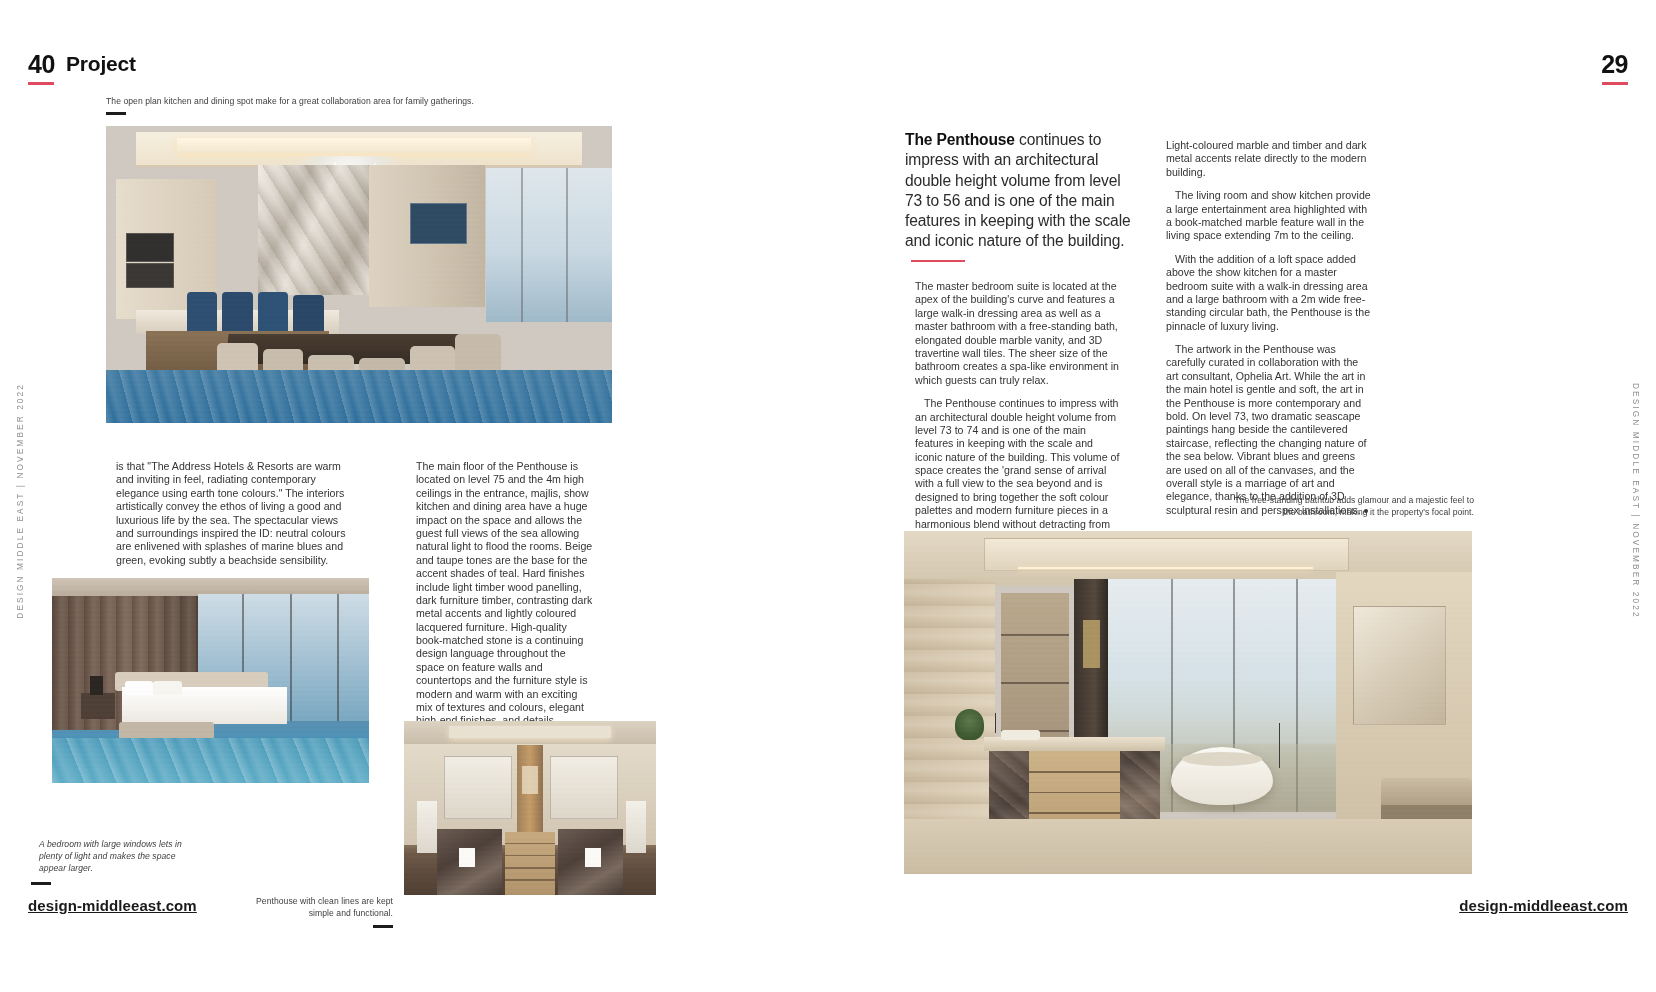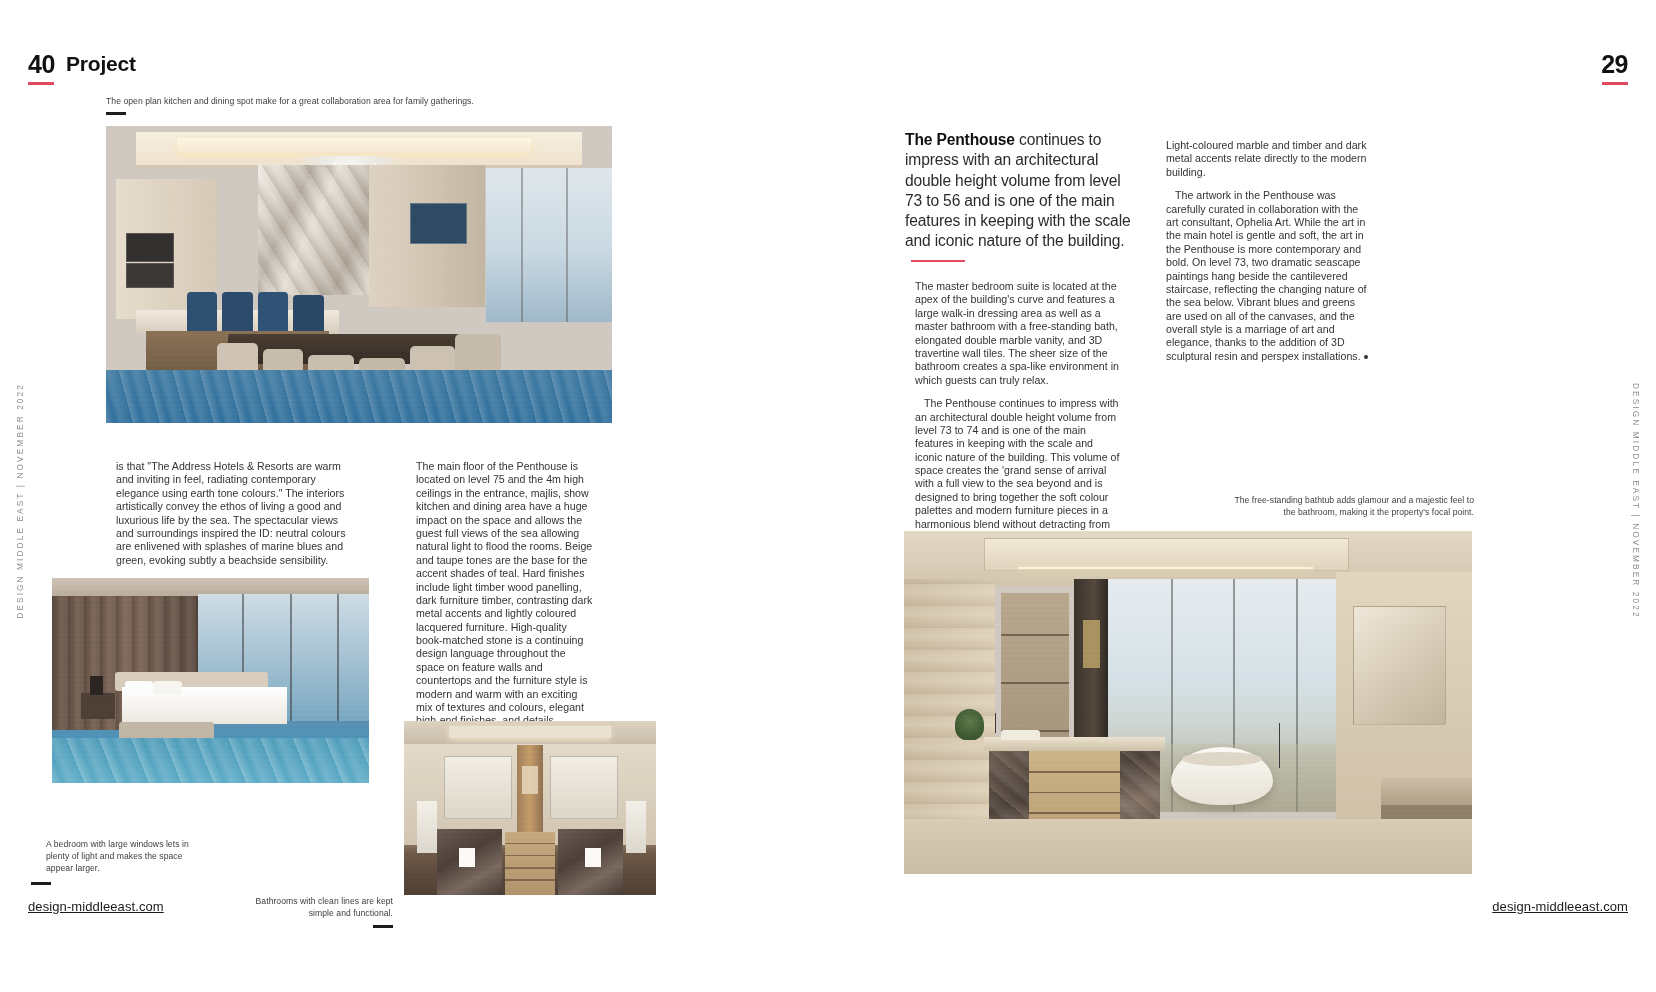--- a/index.html
+++ b/index.html
@@ -75,22 +75,22 @@
     right: 15px;
     top: 383px;
     transform-origin: right top;
     transform: rotate(90deg) translateX(100%);
   }
 
   
   .footer-url {
     position: absolute;
     bottom: 78px;
-    font-size: 13px;
-    font-weight: normal;
+    font-size: 15px;
+    font-weight: bold;
     color: #1a1a1a;
     letter-spacing: 0.1px;
   }
   .footer-left  { left: 28px; }
   .footer-right { right: 28px; }
 
   
   .caption {
     position: absolute;
     font-size: 8.6px;
@@ -302,21 +302,21 @@
 
         <div class="kx" style="left:9%; top:56%; width:11%; height:13%; background:#4e4037;"></div>
         <div class="kx" style="left:12%; top:48%; width:4%; height:9%; background:#2c2622;"></div>
 
         <div class="kx" style="left:0%; top:78%; width:100%; height:22%; background:linear-gradient(to bottom,#4e9cba,#5cabc6);"></div>
         <div class="kx" style="left:0%; top:78%; width:100%; height:22%; background:repeating-linear-gradient(68deg, rgba(255,255,255,0.26) 0px, rgba(255,255,255,0) 10px, rgba(255,255,255,0.15) 17px, rgba(255,255,255,0) 30px);"></div>
         <div class="grain"></div>
       </div>
     </div>
 
-    <div class="caption" style="left:46px; top:838px; width:160px;">A bedroom with large windows lets in plenty of light and makes the space appear larger.</div>
+    <div class="caption" style="left:39px; top:838px; width:160px;font-style:italic;">A bedroom with large windows lets in plenty of light and makes the space appear larger.</div>
     <div class="caption-rule" style="left:31px; top:882px;"></div>
 
     <div class="photo ph-bath-small" style="left:404px; top:721px; width:252px; height:174px;">
       <div class="ph-inner">
 
         <div class="kx" style="left:0%; top:0%; width:100%; height:14%; background:linear-gradient(to bottom,#ddd3c2,#c8bca9);"></div>
         <div class="kx" style="left:18%; top:3%; width:64%; height:7%; background:#e9e1d2; box-shadow:0 2px 6px rgba(255,240,210,0.7);"></div>
 
         <div class="kx" style="left:0%; top:13%; width:100%; height:58%; background:linear-gradient(to bottom,#e3dac9,#d2c6b2);"></div>
 
@@ -337,21 +337,21 @@
 
         <div class="kx" style="left:5%; top:46%; width:8%; height:30%; background:linear-gradient(to bottom,#f3f0e9,#ddd8cd);"></div>
         <div class="kx" style="left:88%; top:46%; width:8%; height:30%; background:linear-gradient(to bottom,#f3f0e9,#ddd8cd);"></div>
 
         <div class="kx" style="left:22%; top:73%; width:6%; height:11%; background:#fbfaf6;"></div>
         <div class="kx" style="left:72%; top:73%; width:6%; height:11%; background:#fbfaf6;"></div>
         <div class="grain"></div>
       </div>
     </div>
 
-    <div class="caption" style="left:252px; top:895px; width:141px; text-align:right;">Bathrooms with clean lines are kept simple and functional.</div>
+    <div class="caption" style="left:252px; top:895px; width:141px; text-align:right;">Penthouse with clean lines are kept simple and functional.</div>
     <div class="caption-rule" style="left:373px; top:925px;"></div>
 
     <a class="footer-url footer-left" href="#">design-middleeast.com</a>
   </div>
 
   <div class="page page-right">
 
     <div class="folio folio-right">29</div>
     <div class="folio-rule folio-rule-right"></div>
 
@@ -361,20 +361,22 @@
       <b>The Penthouse</b><span> continues to impress with an architectural double height volume from level 73 to 56 and is one of the main features in keeping with the scale and iconic nature of the building.</span><span class="lead-rule"></span>
     </div>
 
     <div class="body-col" style="left:77px; top:270px; width:226px;">
       <p>The master bedroom suite is located at the apex of the building's curve and features a large walk-in dressing area as well as a master bathroom with a free-standing bath, elongated double marble vanity, and 3D travertine wall tiles. The sheer size of the bathroom creates a spa-like environment in which guests can truly relax.</p>
       <p>The Penthouse continues to impress with an architectural double height volume from level 73 to 74 and is one of the main features in keeping with the scale and iconic nature of the building.  This volume of space creates the 'grand sense of arrival with a full view to the sea beyond and is designed to bring together the soft colour palettes and modern furniture pieces in a harmonious blend without detracting from the view.</p>
     </div>
 
     <div class="body-col" style="left:328px; top:129px; width:225px;">
       <p>Light-coloured marble and timber and dark metal accents relate directly to the modern building.</p>
+      <p>The living room and show kitchen provide a large entertainment area highlighted with a book-matched marble feature wall in the living space extending 7m to the ceiling.</p>
+      <p>With the addition of a loft space added above the show kitchen for a master bedroom suite with a walk-in dressing area and a large bathroom with a 2m wide free-standing circular bath, the Penthouse is the pinnacle of luxury living.</p>
       <p><span>The artwork in the Penthouse was carefully curated in collaboration with the art consultant, Ophelia Art. While the art in the main hotel is gentle and soft, the art in the Penthouse is more contemporary and bold. On level 73, two dramatic seascape paintings hang beside the cantilevered staircase, reflecting the changing nature of the sea below. Vibrant blues and greens are used on all of the canvases, and the overall style is a marriage of art and elegance, thanks to the addition of 3D sculptural resin and perspex installations.</span><span class="endmark"></span></p>
     </div>
 
     <div class="caption" style="left:403px; top:494px; width:243px; text-align:right;">The free-standing bathtub adds glamour and a majestic feel to the bathroom, making it the property's focal point.</div>
 
     <div class="photo ph-masterbath" style="left:76px; top:531px; width:568px; height:343px;">
       <div class="ph-inner">
 
         <div class="kx" style="left:0%; top:0%; width:100%; height:16%; background:linear-gradient(to bottom,#e4d9c5,#d3c6af);"></div>
         <div class="kx" style="left:14%; top:2%; width:64%; height:9%; background:linear-gradient(to bottom,#f2e9d7,#e0d4bd); border:1px solid rgba(170,150,120,0.5);"></div>

